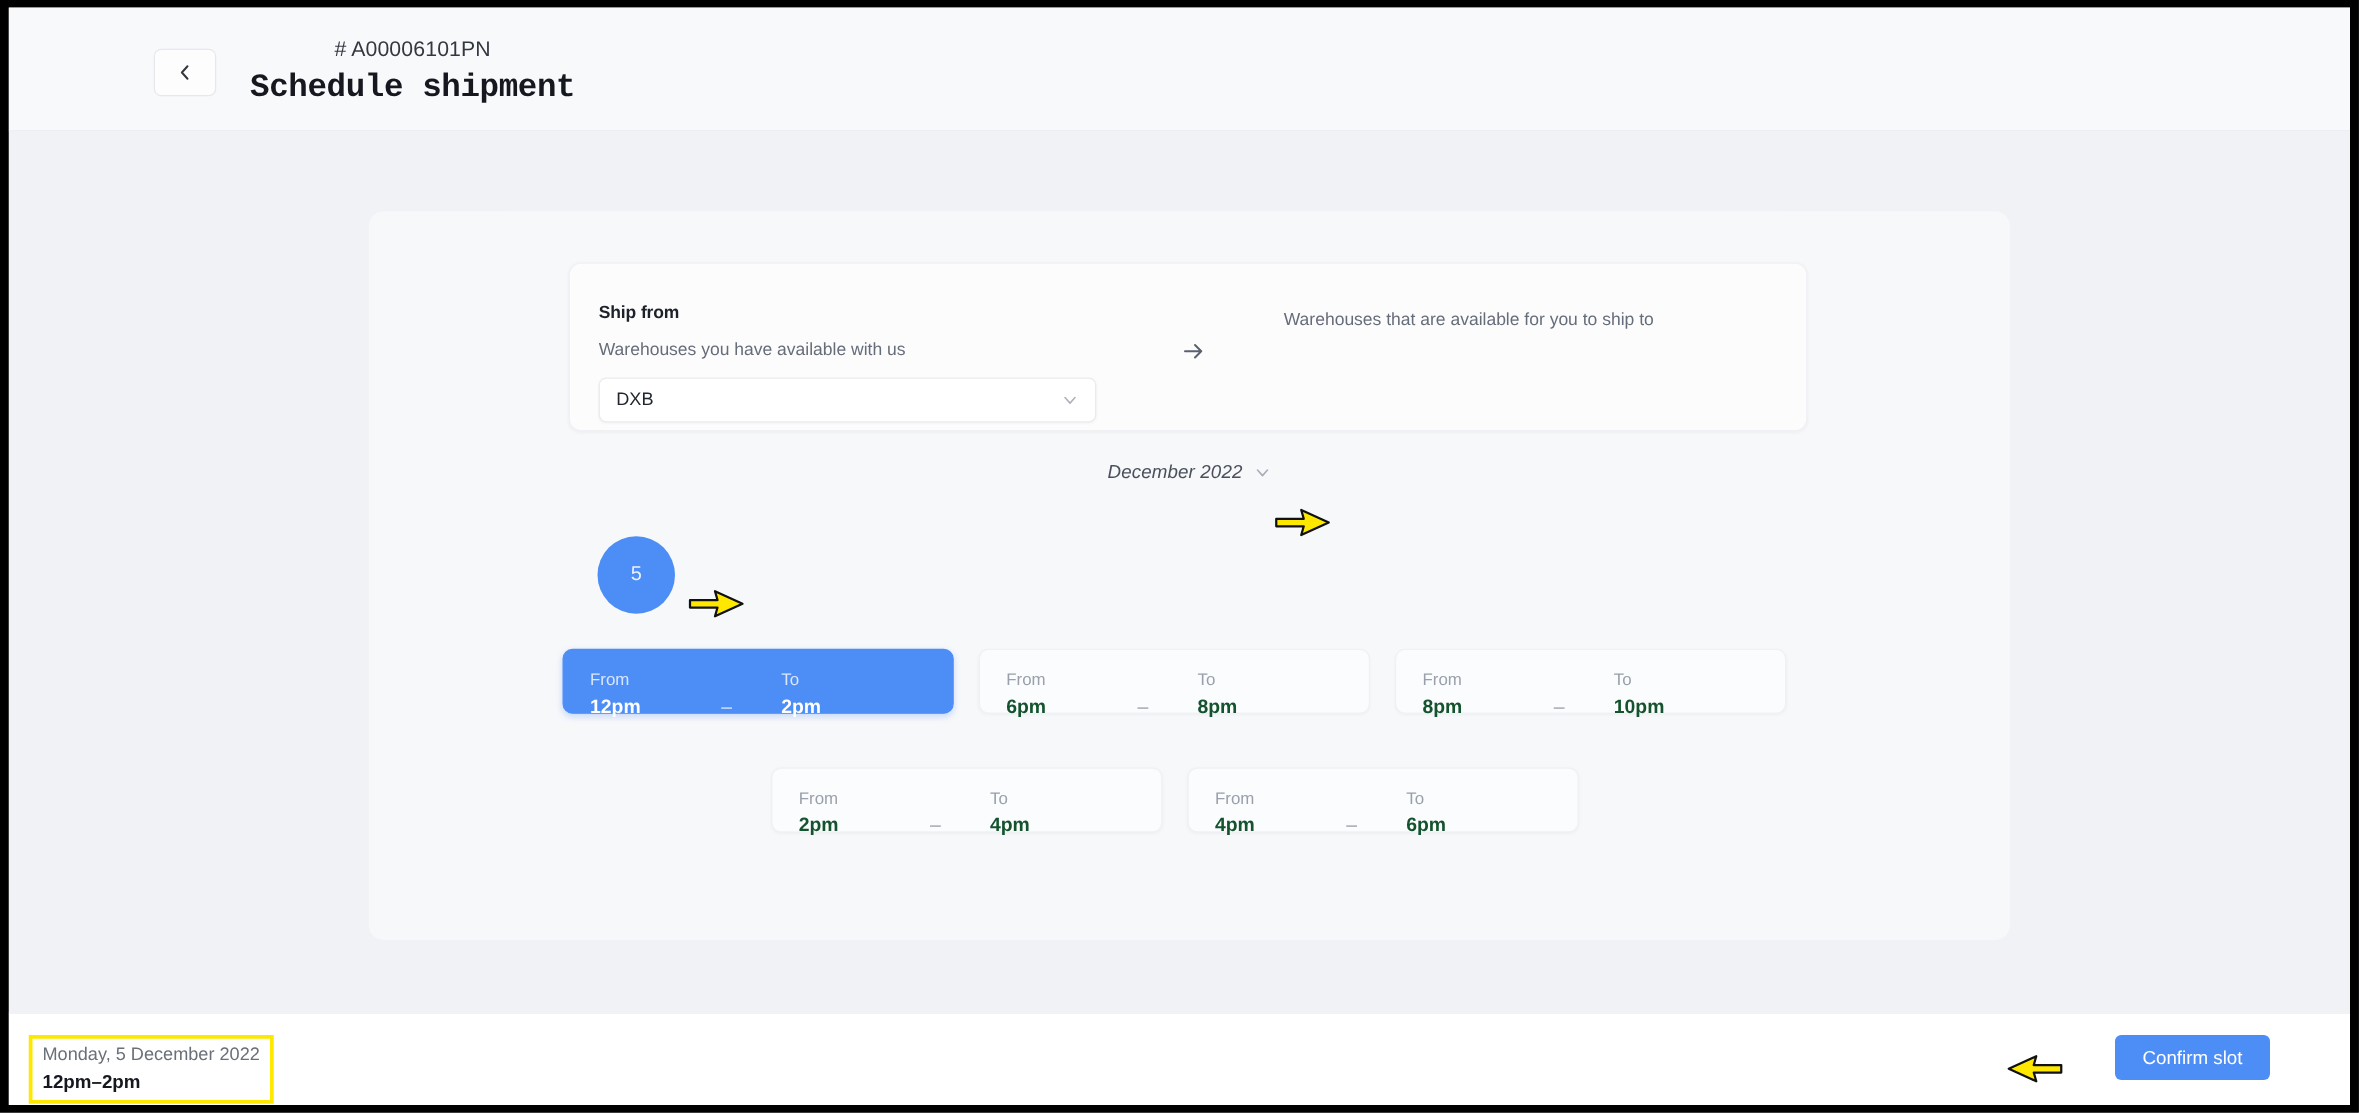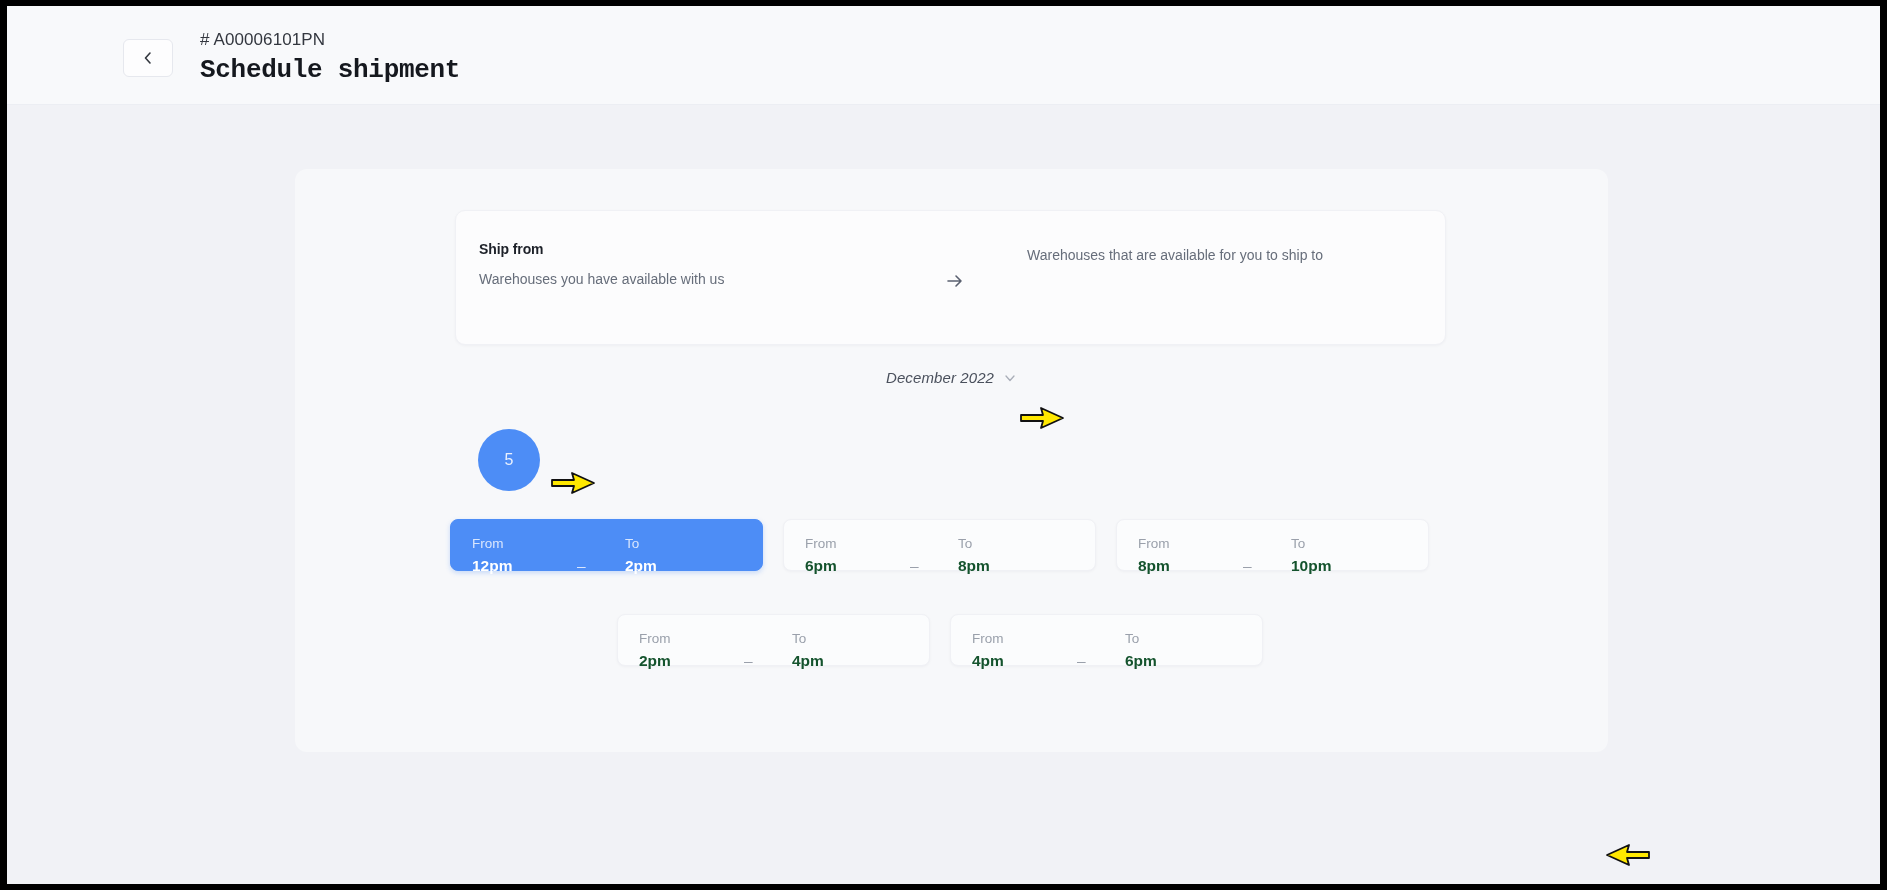--- a/index.html
+++ b/index.html
@@ -16,20 +16,21 @@
     background: #f1f2f6;
     overflow: hidden;
   }
 
   
   .header {
     position: absolute; left: 0; top: 0;
     width: 1873px; height: 99px;
     background: #f8f9fb;
     border-bottom: 1px solid #eceef3;
+    text-align: center;
   }
   .back-btn {
     position: absolute; left: 116px; top: 33px;
     width: 50px; height: 38px;
     background: #fdfdfe;
     border: 1px solid #e6e8ee;
     border-radius: 6px;
     display: flex; align-items: center; justify-content: center;
     cursor: pointer;
   }
@@ -208,20 +209,28 @@
     </div>
   </div>
 
   <div class="content-card">
 
     <div class="ship-panel">
 
       <div class="ship-col from">
         <div class="ship-heading">Ship from</div>
         <div class="ship-sub">Warehouses you have available with us</div>
+        <div class="select-box">
+          <span class="select-value">DXB</span>
+          <span class="chev">
+            <svg width="14" height="14" viewBox="0 0 14 14" fill="none">
+              <path d="M3 5L7 9.5L11 5" stroke="#aeb3bd" stroke-width="1.3" stroke-linecap="round" stroke-linejoin="round"></path>
+            </svg>
+          </span>
+        </div>
       </div>
 
       <div class="arrow-between">
         <svg width="24" height="24" viewBox="0 0 24 24" fill="none">
           <path d="M5 12H18M18 12L13 7M18 12L13 17" stroke="#5a6070" stroke-width="1.6" stroke-linecap="round" stroke-linejoin="round"></path>
         </svg>
       </div>
 
       <div class="ship-col to">
         <div class="ship-sub">Warehouses that are available for you to ship to</div>
@@ -288,20 +297,27 @@
         <span class="slot-lbl from">From</span>
         <span class="slot-val from">4pm</span>
         <span class="slot-dash">–</span>
         <span class="slot-lbl to">To</span>
         <span class="slot-val to">6pm</span>
       </div>
     </div>
 
   </div>
 
+  <div class="bottom-bar">
+    <div class="sel-summary">
+      <div class="sel-date">Monday, 5 December 2022</div>
+      <div class="sel-time">12pm–2pm</div>
+    </div>
+    <button class="confirm-btn">Confirm slot</button>
+  </div>
 
   <div class="ann ann-month">
     <svg width="46" height="28" viewBox="0 0 46 28">
       <path d="M44 14 L22 4 L24 11 L2 11 L2 17 L24 17 L22 24 Z" fill="#ffe800" stroke="#111" stroke-width="1.8" stroke-linejoin="round"></path>
     </svg>
   </div>
   <div class="ann ann-day">
     <svg width="46" height="28" viewBox="0 0 46 28">
       <path d="M44 14 L22 4 L24 11 L2 11 L2 17 L24 17 L22 24 Z" fill="#ffe800" stroke="#111" stroke-width="1.8" stroke-linejoin="round"></path>
     </svg>

